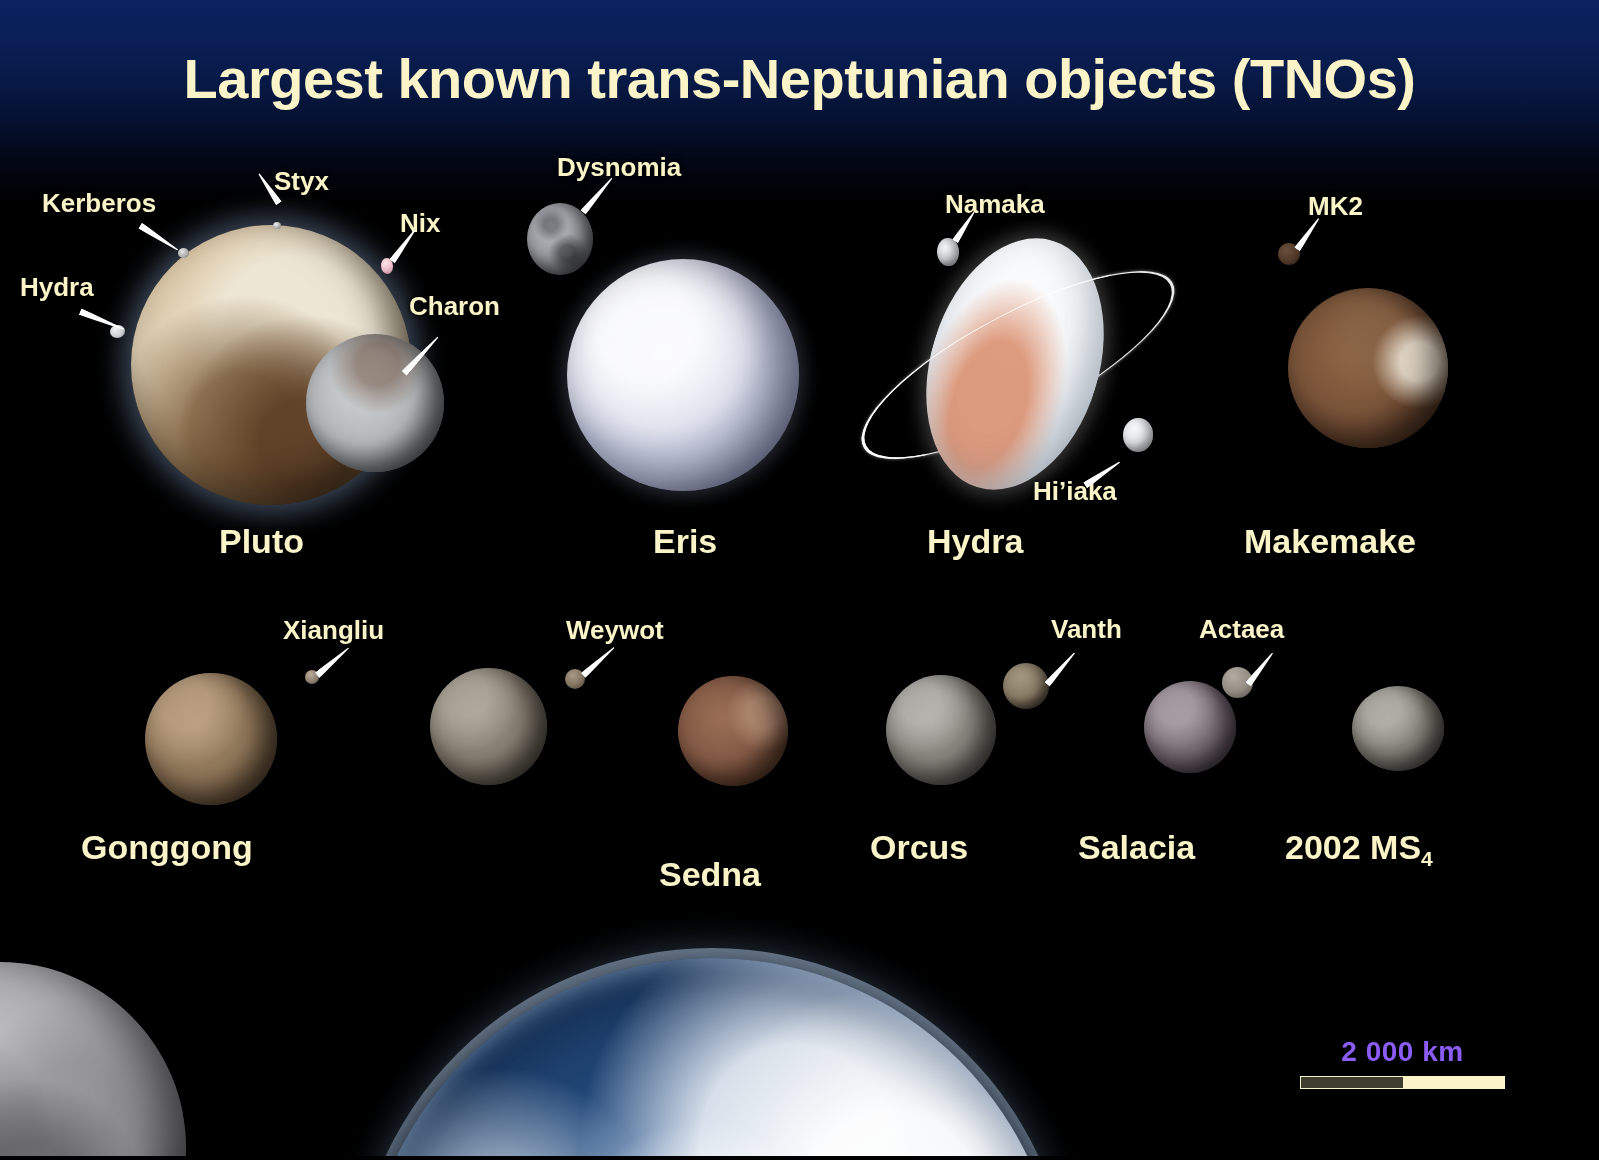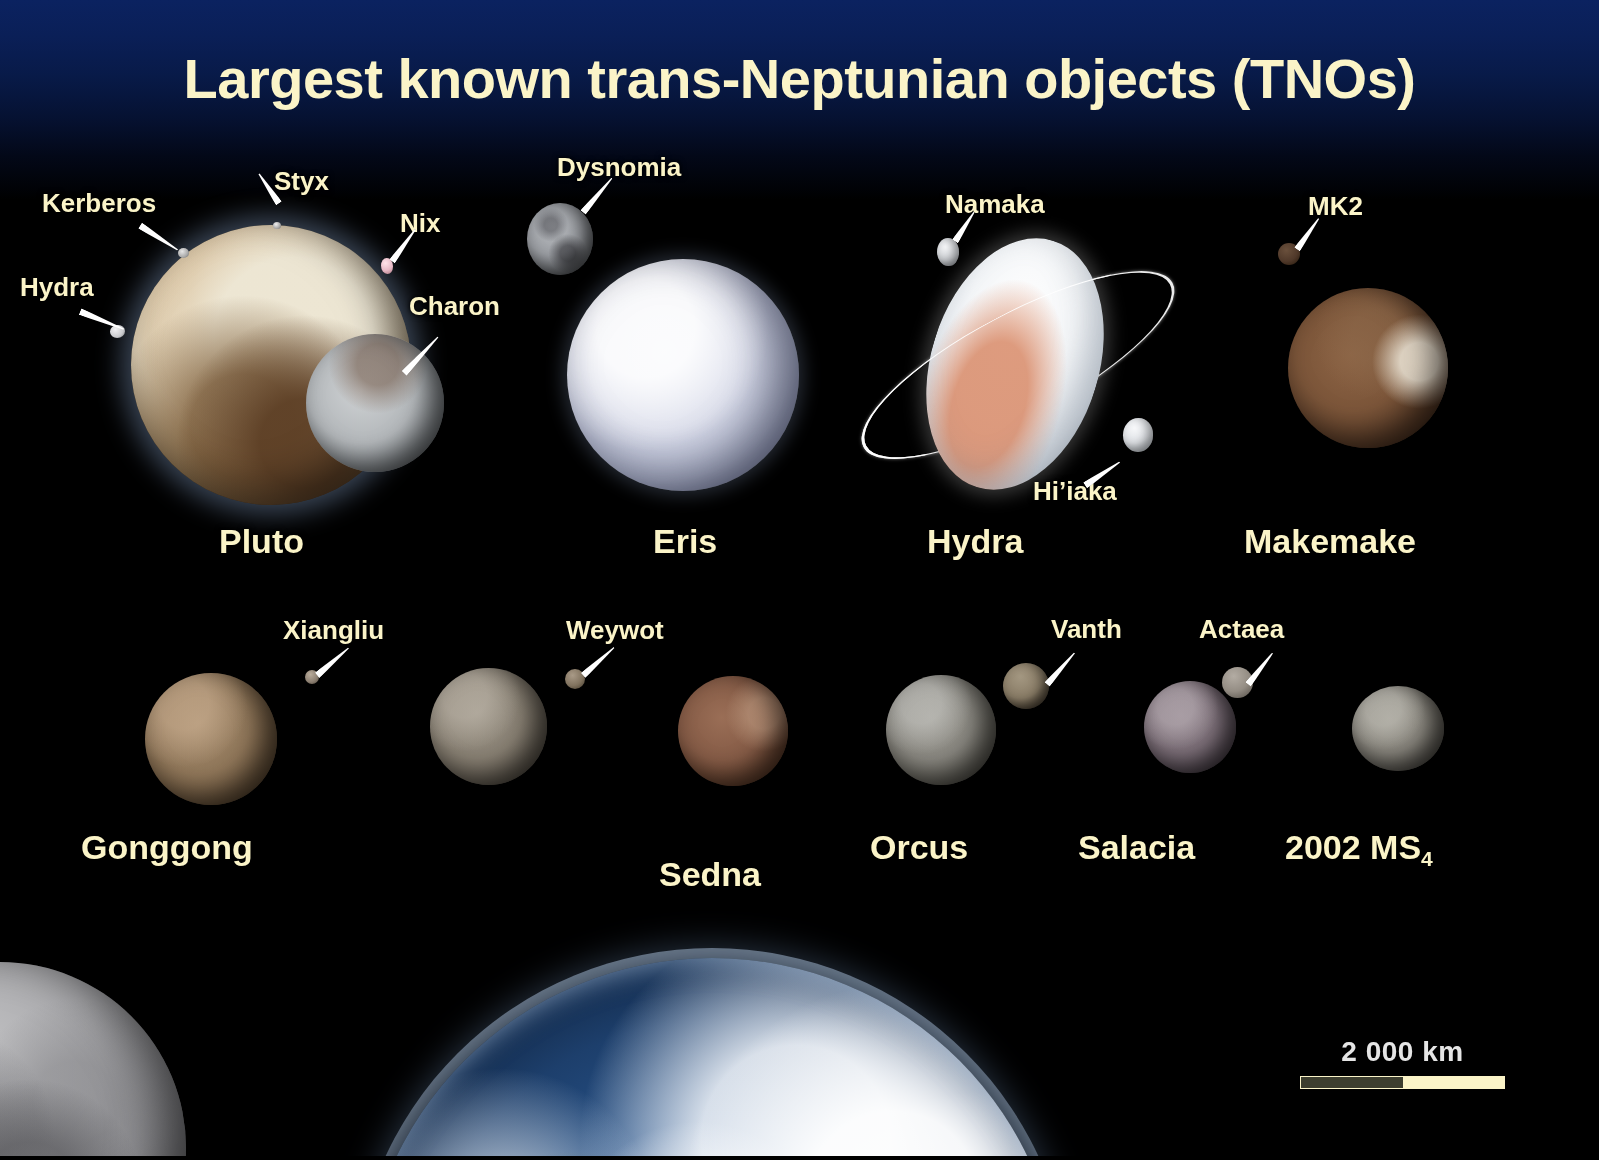--- a/index.html
+++ b/index.html
@@ -46,21 +46,21 @@
     box-shadow:0 0 2px rgba(0,0,0,.6);
   }
   
   .leader.taper{
     clip-path:polygon(0% 0%,100% 42%,100% 58%,0% 100%);
   }
   .sub{font-size:0.62em;vertical-align:-0.35em;}
   
   #scalewrap{position:absolute;}
   #scaletext{
-    color:#e5e5e5;font-weight:bold;font-size:28px;
+    color:#8b5cf6;font-weight:bold;font-size:28px;
     text-align:center;letter-spacing:0.5px;
     text-shadow:0 0 6px rgba(0,0,0,.9);
   }
   #scalebar{
     margin-top:8px;height:13px;width:100%;
     display:flex;border:1px solid #fbf4c8;box-sizing:border-box;
   }
   #scalebar .half{flex:1 1 50%;height:100%;}
   #scalebar .dark{background:#3d3e2f;}
   #scalebar .light{background:#fbf4c8;}

